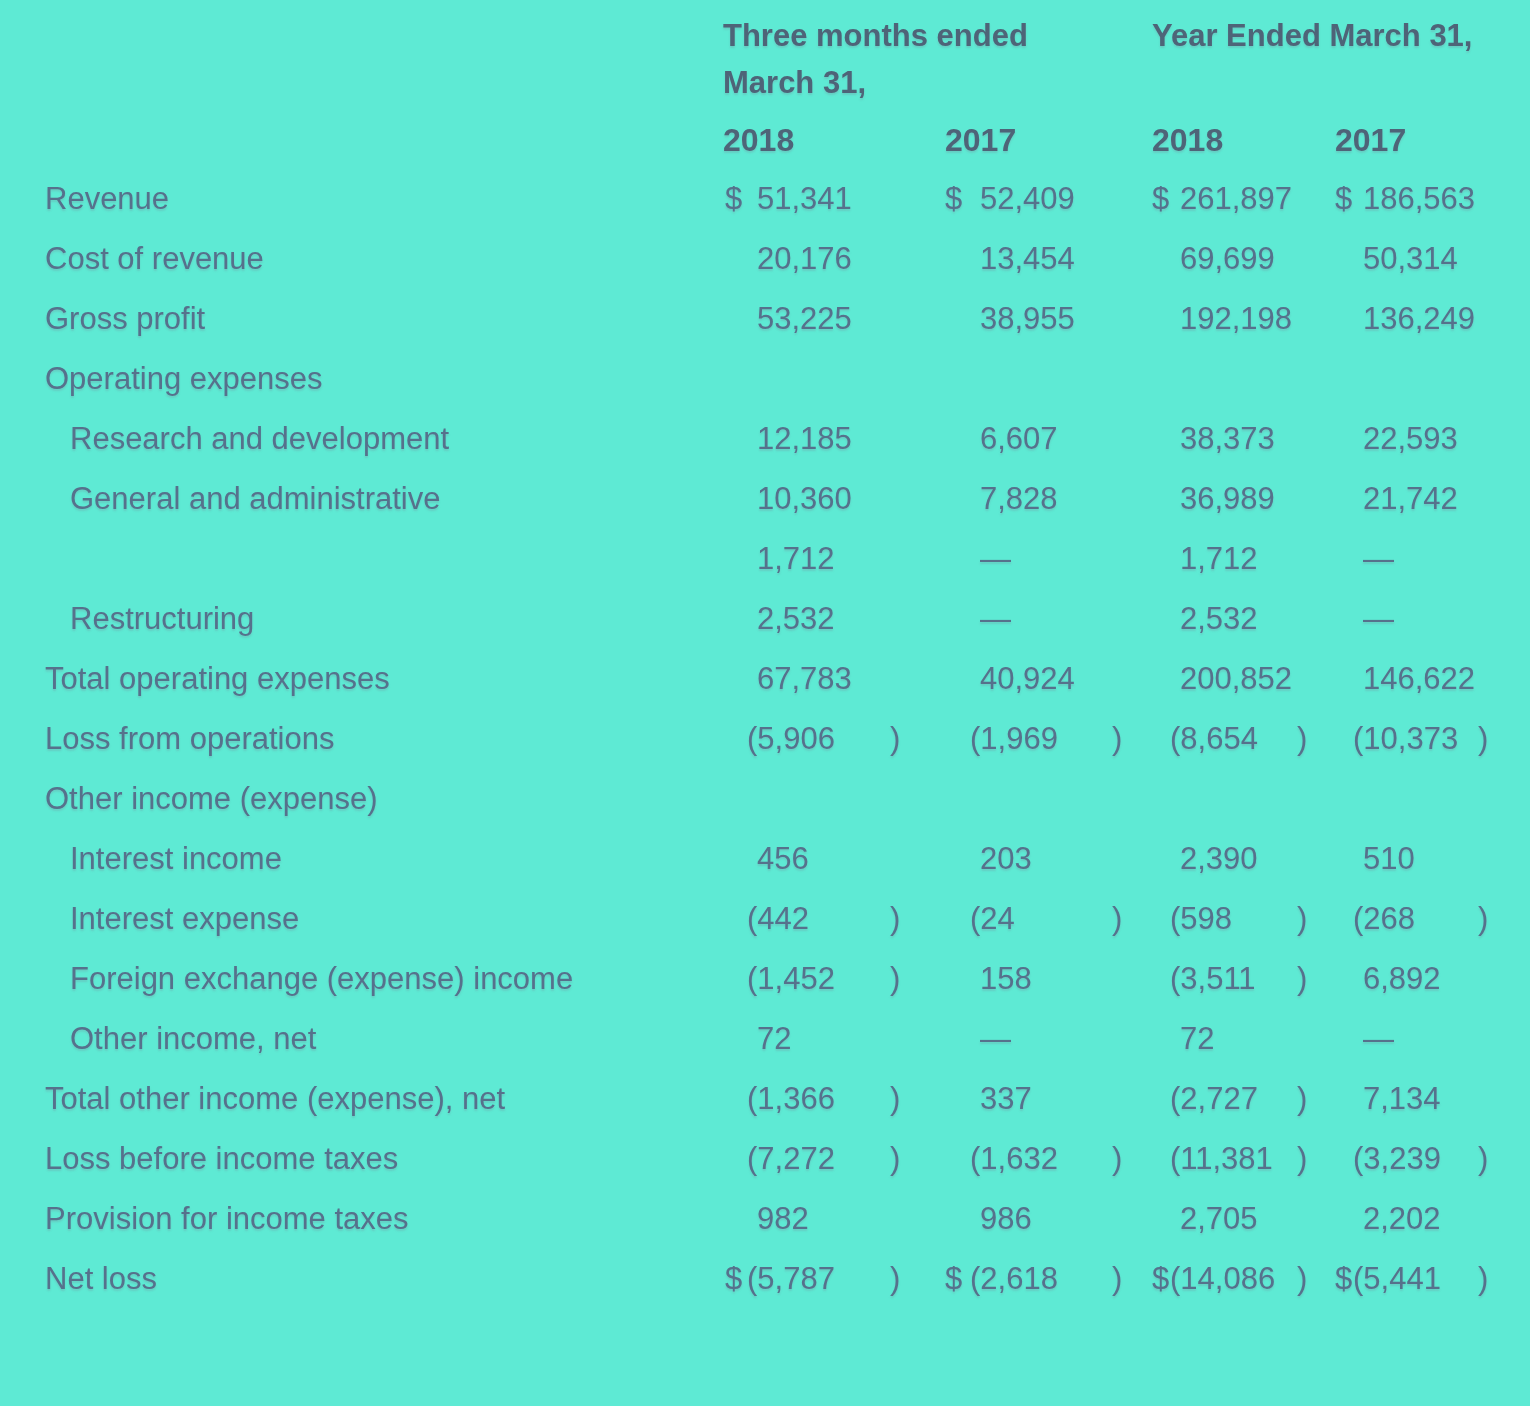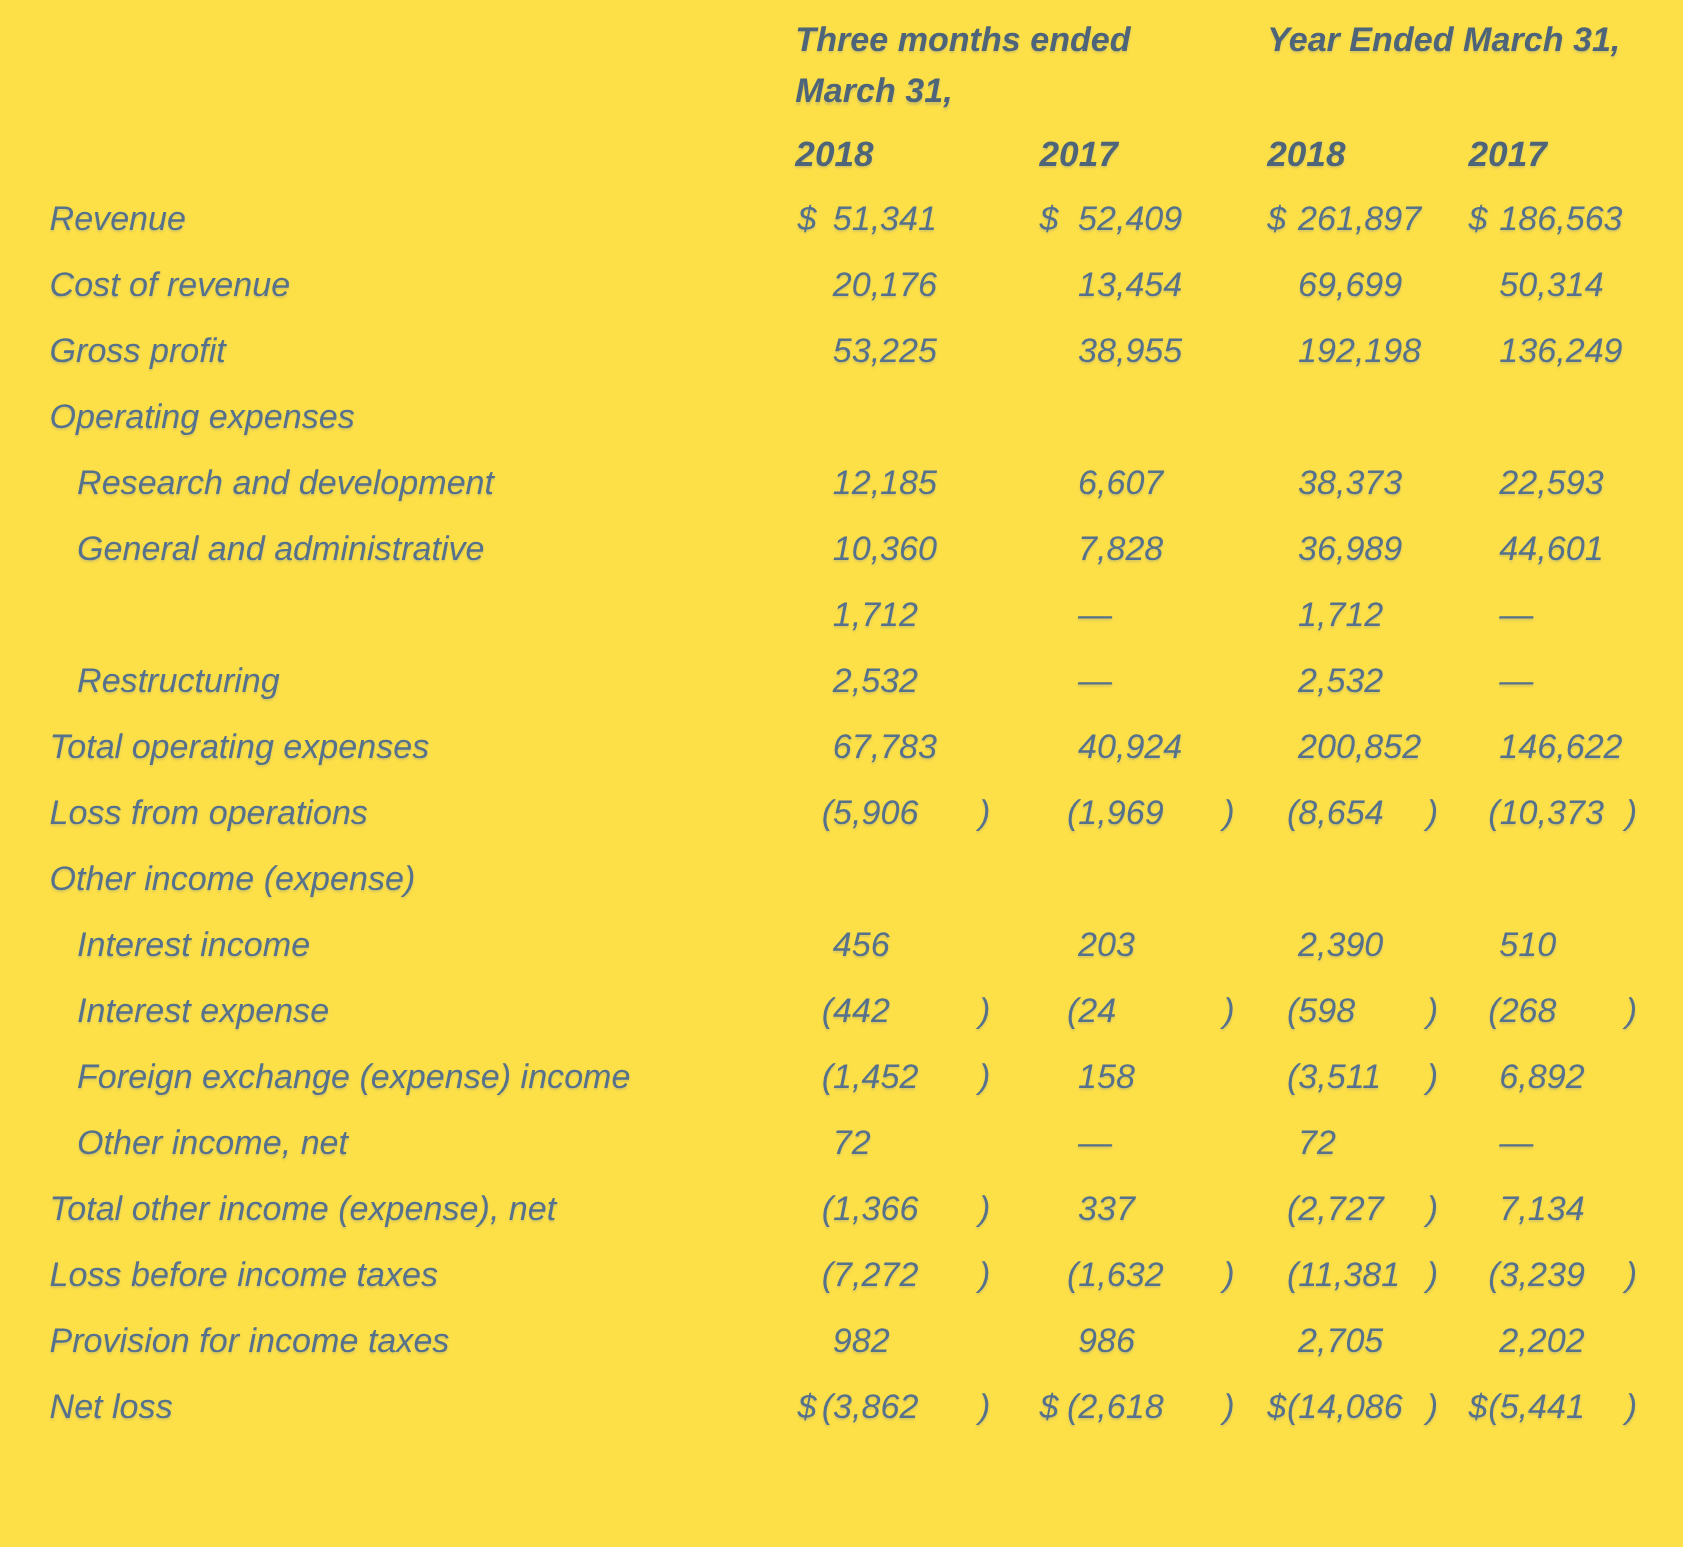--- a/index.html
+++ b/index.html
@@ -1,25 +1,24 @@
 <!DOCTYPE html>
 <html><head>
 <meta charset="utf-8">
 <style>
   html,body { margin:0; padding:0; background:#ffffff; }
   .page {
     position:relative;
     width:1530px;
     height:1406px;
-    background:#fde047;
+    background:#5eead4;
     font-family:"Liberation Sans", sans-serif;
     color:#56718c;
     overflow:hidden;
     text-shadow:0 2px 2px rgba(120,134,150,0.28);
-    font-style:italic;
   }
   .hgroup {
     position:absolute;
     top:12px;
     font-size:31px;
     font-weight:bold;
     line-height:47px;
     color:#4e6478;
   }
   .hgroup.g0 { left:723px; width:320px; }
@@ -99,21 +98,21 @@
         <span class="num c0">12,185</span>
         <span class="num c1">6,607</span>
         <span class="num c2">38,373</span>
         <span class="num c3">22,593</span>
       </div>
       <div class="row">
         <div class="label ind">General and administrative</div>
         <span class="num c0">10,360</span>
         <span class="num c1">7,828</span>
         <span class="num c2">36,989</span>
-        <span class="num c3">44,601</span>
+        <span class="num c3">21,742</span>
       </div>
       <div class="row">
         <span class="num c0">1,712</span>
         <span class="num c1">—</span>
         <span class="num c2">1,712</span>
         <span class="num c3">—</span>
       </div>
       <div class="row">
         <div class="label ind">Restructuring</div>
         <span class="num c0">2,532</span>
@@ -199,21 +198,21 @@
       <div class="row">
         <div class="label">Provision for income taxes</div>
         <span class="num c0">982</span>
         <span class="num c1">986</span>
         <span class="num c2">2,705</span>
         <span class="num c3">2,202</span>
       </div>
       <div class="row">
         <div class="label">Net loss</div>
         <span class="cur c0">$</span>
-        <span class="num c0 neg">(3,862</span>
+        <span class="num c0 neg">(5,787</span>
         <span class="close c0">)</span>
         <span class="cur c1">$</span>
         <span class="num c1 neg">(2,618</span>
         <span class="close c1">)</span>
         <span class="cur c2">$</span>
         <span class="num c2 neg">(14,086</span>
         <span class="close c2">)</span>
         <span class="cur c3">$</span>
         <span class="num c3 neg">(5,441</span>
         <span class="close c3">)</span>

